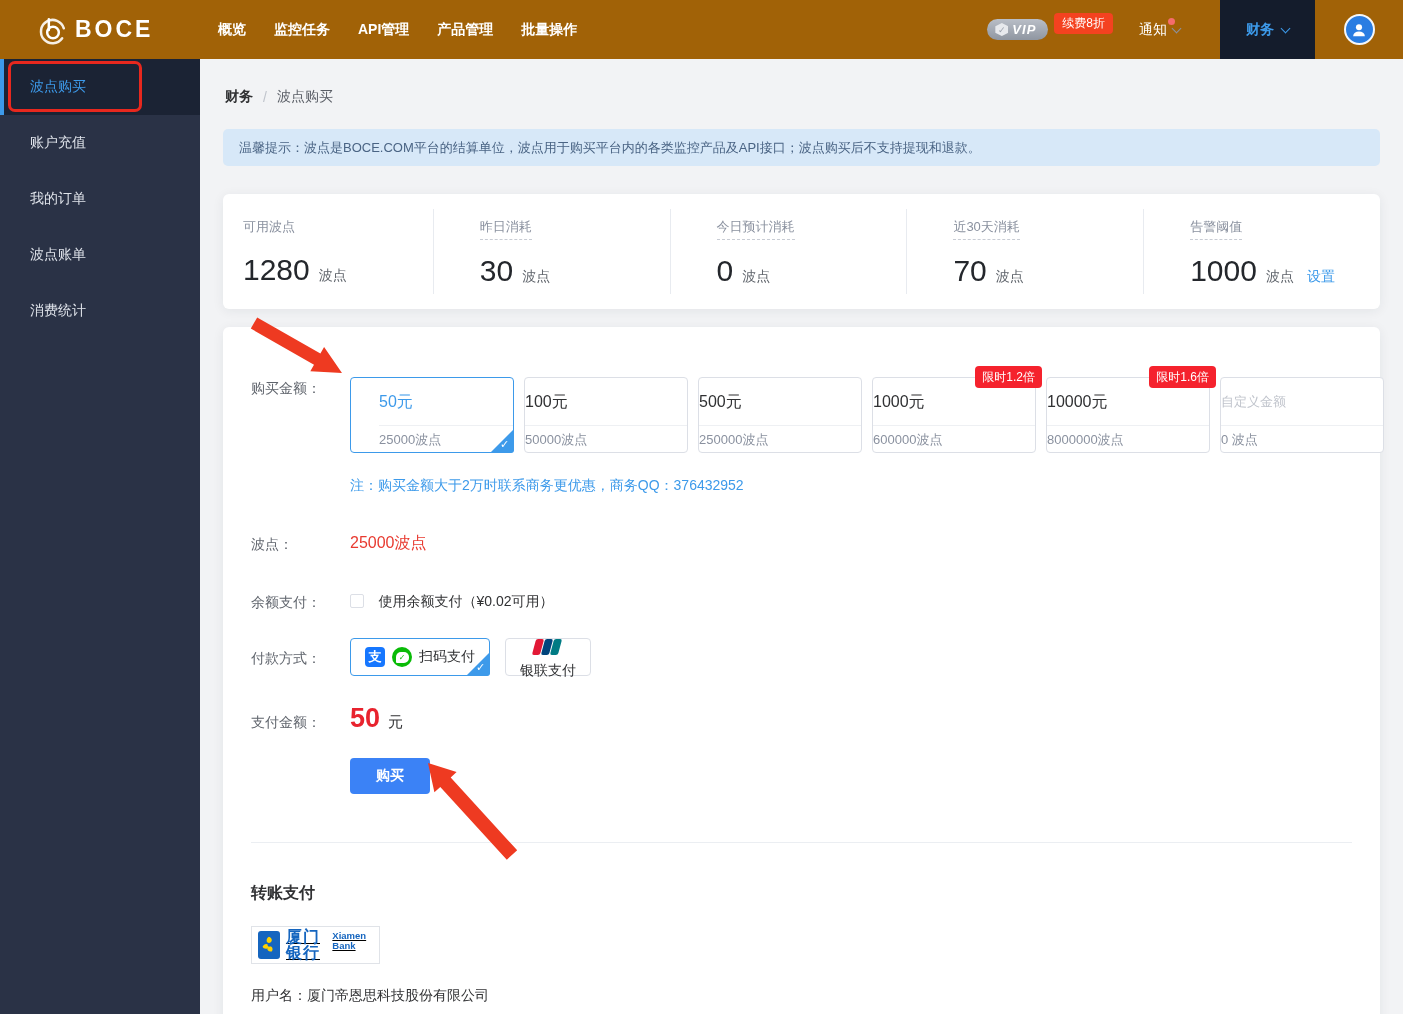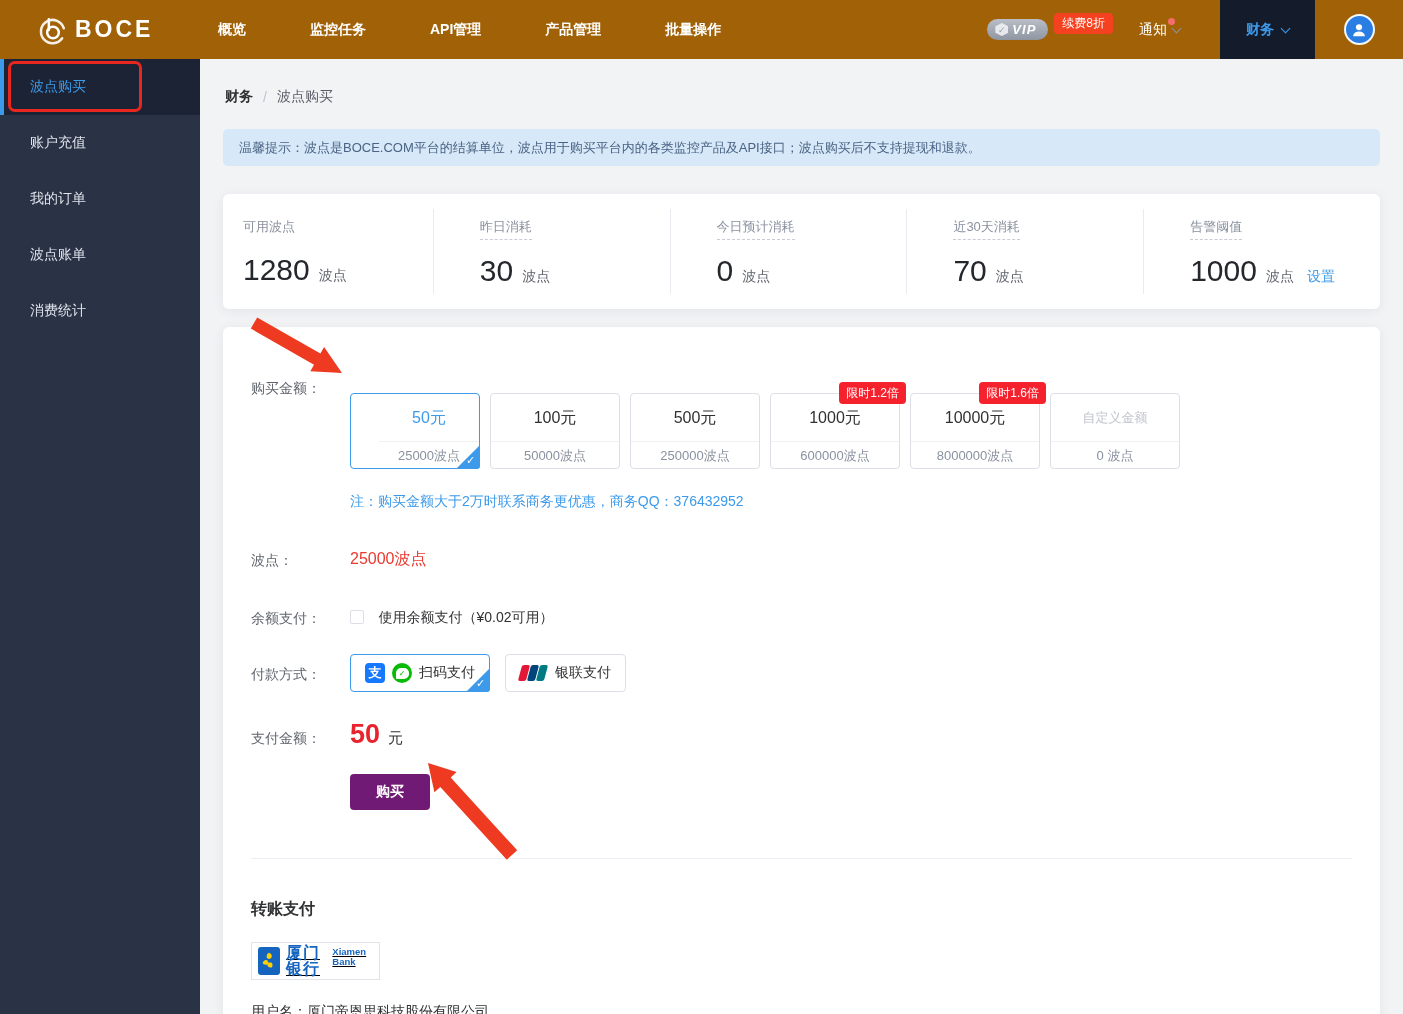--- a/index.html
+++ b/index.html
@@ -4,21 +4,21 @@
 <style>
   * { margin:0; padding:0; box-sizing:border-box; }
   html,body { width:1403px; height:1014px; overflow:hidden; background:#f2f3f5;
     font-family:"Liberation Sans","DejaVu Sans",sans-serif; }
 
   
   .topnav { position:fixed; top:0; left:0; width:1403px; height:59px; background:#a16207;
     display:flex; align-items:center; z-index:30; }
   .brand { display:flex; align-items:center; gap:7px; padding:0 0 0 38px; width:200px; }
   .brand-name { color:#fff; font-size:23px; font-weight:700; letter-spacing:3px; }
-  .nav-items { display:flex; align-items:center; gap:64px; margin-left:18px; }
+  .nav-items { display:flex; align-items:center; gap:28px; margin-left:18px; }
   .nav-item { color:#fff; font-size:14px; font-weight:600; cursor:pointer; white-space:nowrap; }
   .nav-right { margin-left:auto; display:flex; align-items:center; height:59px; }
   .vip-wrap { position:relative; display:flex; align-items:center; margin-right:26px; }
   .vip-pill { background:linear-gradient(180deg,#b9bec7,#8f96a1); border-radius:11px; height:21px;
     padding:0 12px 0 8px; display:flex; align-items:center; gap:4px; }
   .vip-check { width:13px; height:13px; background:#e7e9ed; border-radius:3px; transform:rotate(0deg);
     display:flex; align-items:center; justify-content:center; color:#9aa0ab; font-size:9px; font-weight:700;
     clip-path:polygon(50% 0,100% 25%,100% 75%,50% 100%,0 75%,0 25%); }
   .vip-text { color:#fff; font-size:13px; font-weight:700; font-style:italic; letter-spacing:1px; }
   .renew-badge { background:#f44220; color:#fff; font-size:12px; height:21px; line-height:21px;
@@ -64,22 +64,22 @@
   .stat-value { font-size:30px; color:#24272c; }
   .stat-unit { font-size:14px; color:#5f646b; }
   .stat-action { font-size:14px; color:#3d9aea; cursor:pointer; margin-left:4px; }
 
   .form-card { min-height:700px; padding:50px 28px 30px; position:relative; }
   .form-row { display:flex; margin-bottom:0; }
   .form-label { width:99px; flex:none; font-size:14px; color:#60656d; padding-top:3px; }
 
   
   .options { display:flex; gap:10px; }
-  .price-card { width:130px; height:76px; border:1px solid #dcdfe6; border-radius:4px; background:#fff;
-    cursor:pointer; position:relative; text-align:center; overflow:visible;margin-top:16px; }
+  .price-card { width:164px; height:76px; border:1px solid #dcdfe6; border-radius:4px; background:#fff;
+    cursor:pointer; position:relative; overflow:visible; }
   .price-card .p-top { height:47px; line-height:47px; font-size:16px; color:#303133; }
   .price-card .p-bot { height:28px; line-height:27px; font-size:13px; color:#8a919f; border-top:1px solid #eef0f3; }
   .price-card.selected { border:1px solid #3d9aea;padding-left:28px; }
   .price-card.selected .p-top { color:#3d9aea; }
   .price-card.custom .p-top { font-size:13px; color:#c0c4cc; }
   .corner-check { position:absolute; right:-1px; bottom:-1px; width:0; height:0;
     border-left:24px solid transparent; border-bottom:24px solid #3d9aea; border-bottom-right-radius:3px; }
   .corner-check span { position:absolute; left:-14px; top:9px; color:#fff; font-size:11px; font-weight:700; }
   .limit-badge { position:absolute; top:-12px; right:-7px; background:#f5222d; color:#fff; font-size:12px;
     height:22px; line-height:22px; padding:0 7px; border-radius:4px; white-space:nowrap; z-index:3; }
@@ -89,36 +89,36 @@
   .points-value { font-size:16px; color:#e83a30; }
   .row-balance { margin-top:37px; align-items:center; }
   .checkbox { width:14px; height:14px; border:1px solid #dcdfe6; border-radius:2px; background:#fff;
     display:inline-block; vertical-align:-2px; margin-right:10px; cursor:pointer; }
   .balance-text { font-size:14px; color:#303133; }
 
   .row-paymethod { margin-top:26px; align-items:center; }
   .pay-btn { height:38px; border:1px solid #dcdfe6; border-radius:4px; background:#fff; display:flex;
     align-items:center; gap:7px; padding:0 14px; cursor:pointer; position:relative; font-size:14px; color:#303133; }
   .pay-btn.selected { border-color:#3d9aea; }
-  .pay-btn + .pay-btn { margin-left:15px; }
+  .pay-btn + .pay-btn { margin-left:15px;flex-direction:column; }
   .alipay-ic { width:20px; height:20px; background:#1677ff; border-radius:4px; color:#fff; font-size:13px;
     font-weight:700; display:flex; align-items:center; justify-content:center; }
   .wechat-ic { width:20px; height:20px; background:#09bb07; border-radius:50%; display:flex; align-items:center; justify-content:center; }
   .wechat-ic .bubble { width:13px; height:11px; background:#fff; border-radius:5px 5px 5px 1px; display:flex;
     align-items:center; justify-content:center; color:#09bb07; font-size:8px; font-weight:700; }
   .union-ic { display:flex; transform:skewX(-15deg); margin-right:2px; }
   .union-ic i { display:block; width:8px; height:16px; border-radius:2px; }
   .union-ic i:nth-child(1){ background:#e21836; }
   .union-ic i:nth-child(2){ background:#00447c; margin-left:1px; }
   .union-ic i:nth-child(3){ background:#007b84; margin-left:1px; }
 
   .row-payamount { margin-top:27px; align-items:baseline; }
   .pay-amount { font-size:27px; font-weight:700; color:#e8232e; margin-right:8px; }
   .pay-unit { font-size:15px; color:#303133; }
-  .buy-button { margin:24px 0 0 99px; width:80px; height:36px; background:#701a75; border:none; border-radius:4px;
+  .buy-button { margin:24px 0 0 99px; width:80px; height:36px; background:#3b82f6; border:none; border-radius:4px;
     color:#fff; font-size:14px; font-weight:600; cursor:pointer; display:block; }
   .divider { border:none; border-top:1px solid #ebeef2; margin:48px 0 0; }
 
   .transfer-title { margin-top:40px; font-size:16px; font-weight:700; color:#303133; }
   .bank-box { margin-top:22px; width:129px; height:38px; border:1px solid #e0e3e8; display:flex;
     align-items:center; padding:4px 6px; gap:6px; background:#fff; }
   .bank-sq { width:28px; height:28px; background:#1565bf; border-radius:3px; display:flex; align-items:center; justify-content:center; }
   .bank-names { display:flex; flex-direction:row; line-height:1;text-decoration:underline; }
   .bank-cn { color:#1565bf; font-size:16px; font-weight:700; letter-spacing:1px; }
   .bank-en { color:#1565bf; font-size:9.5px; font-weight:700; margin-top:2px; }

